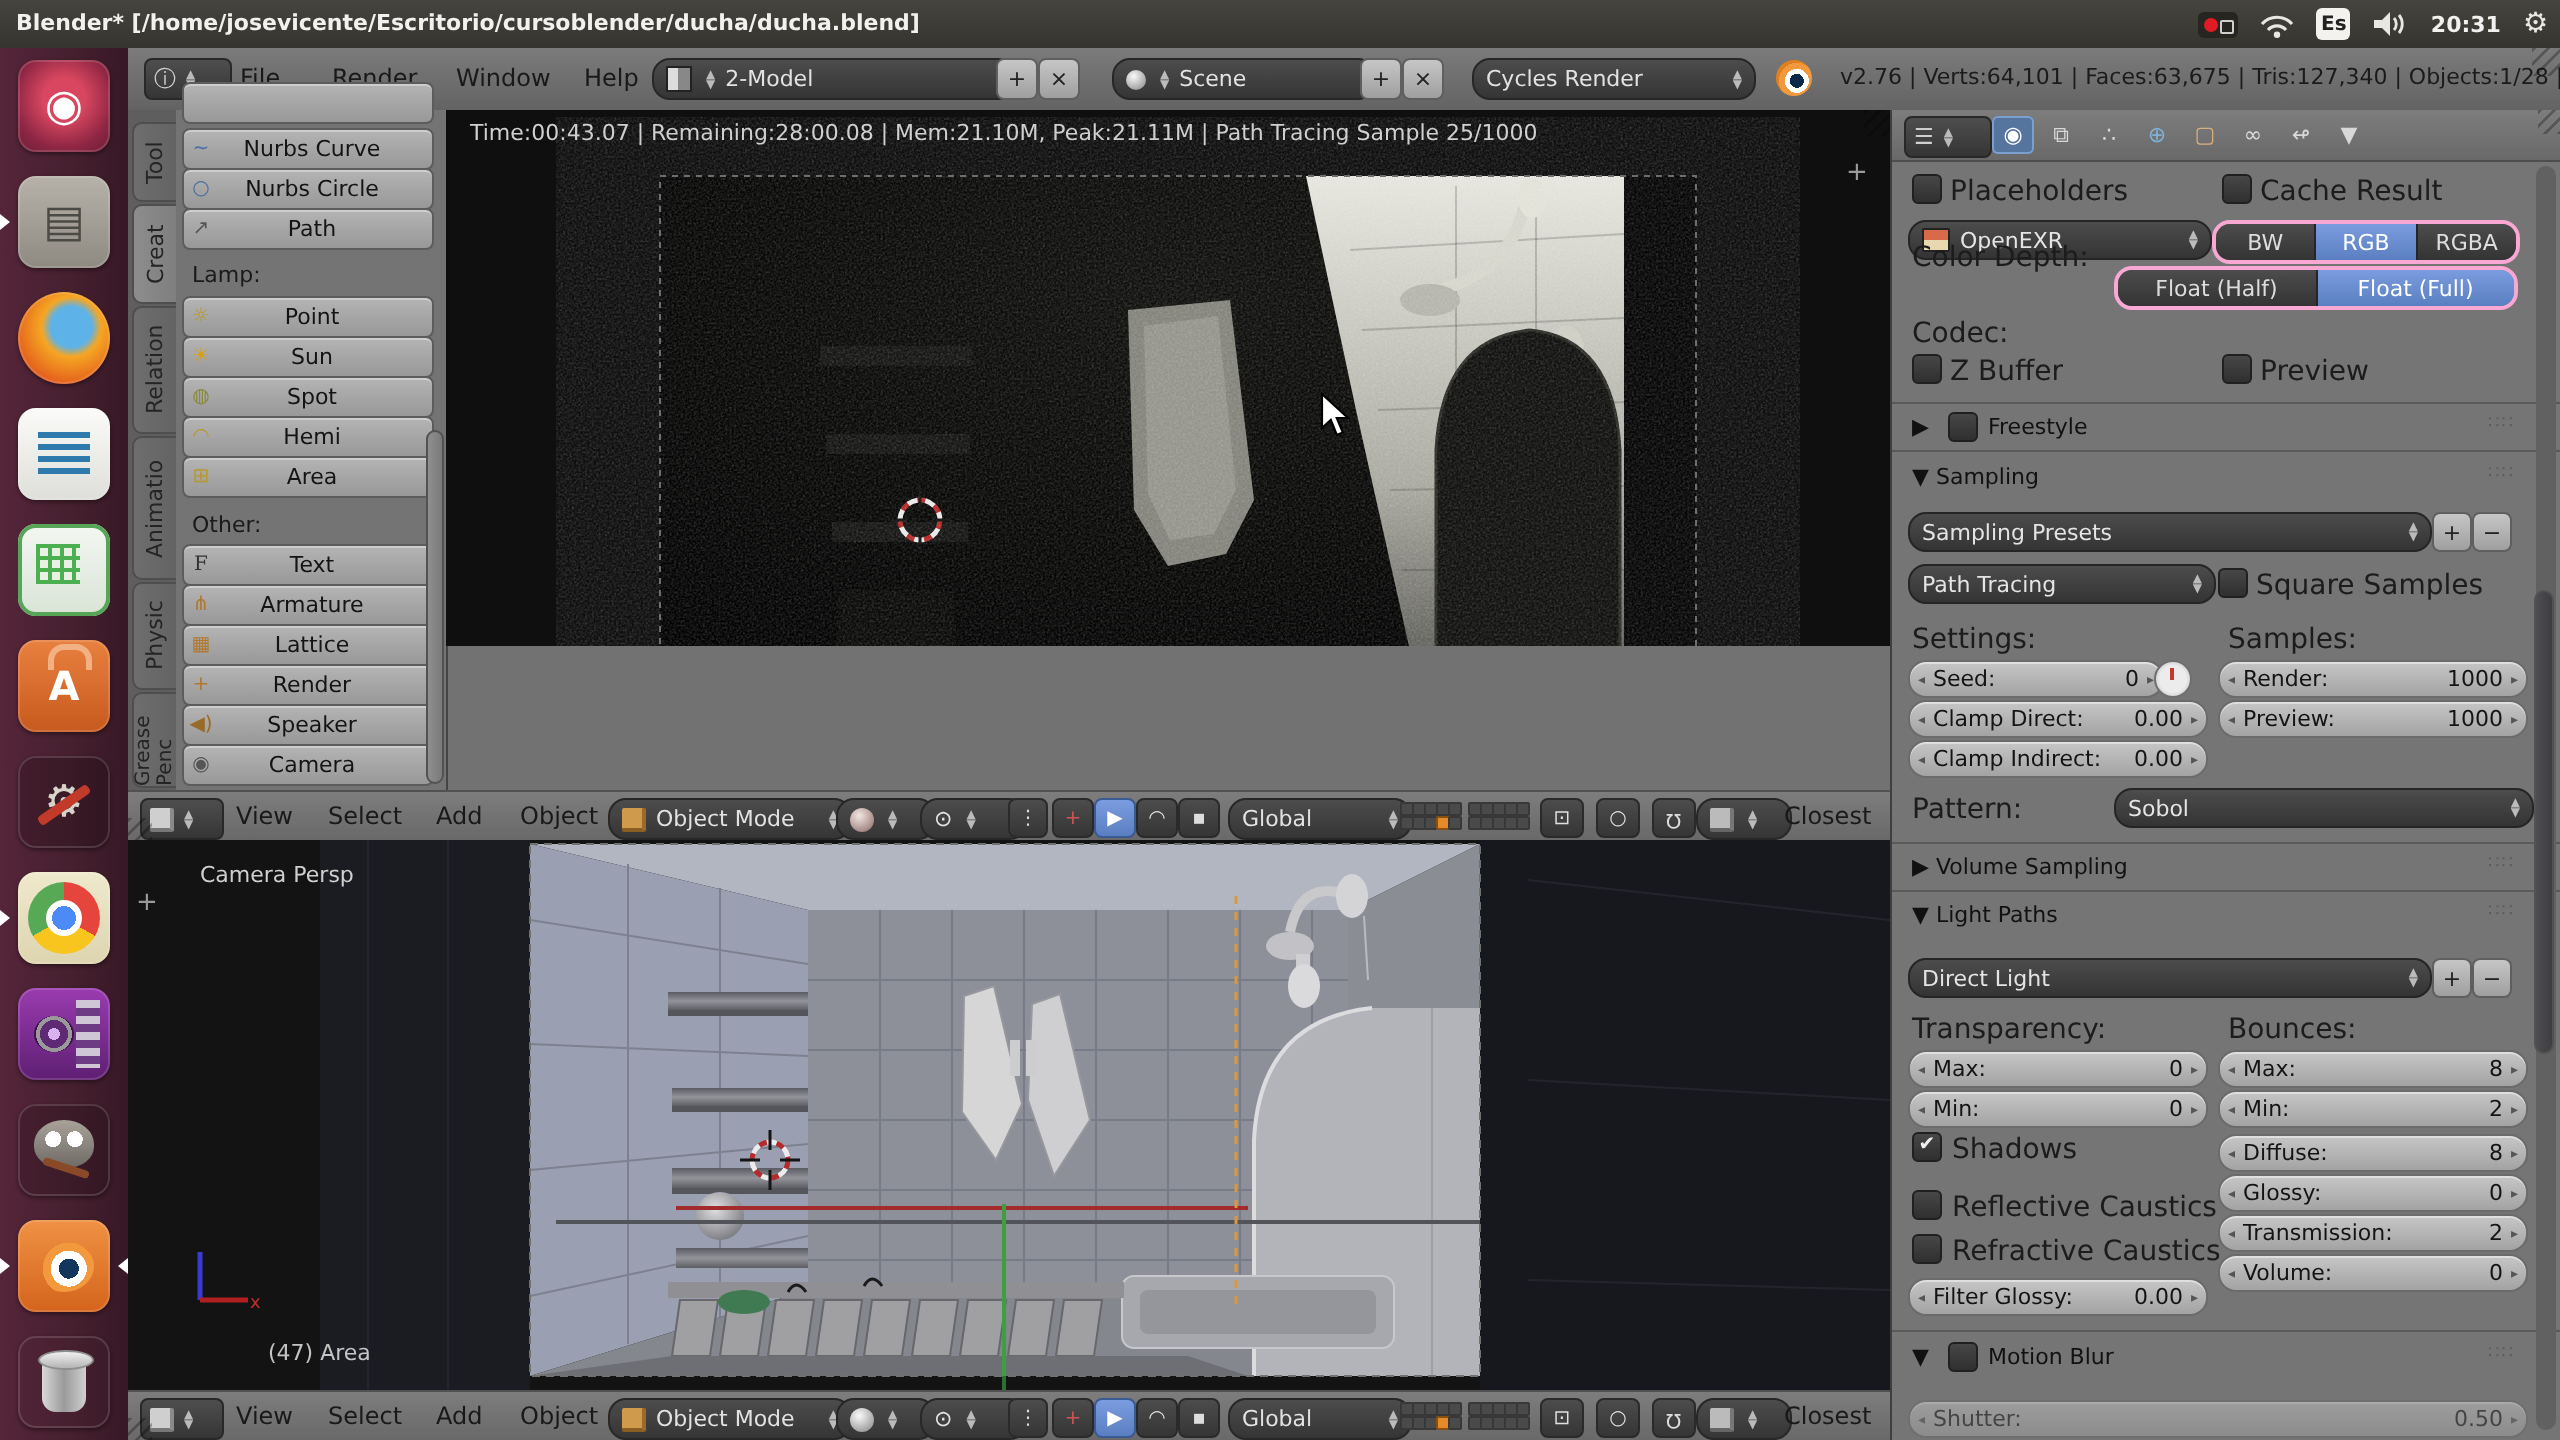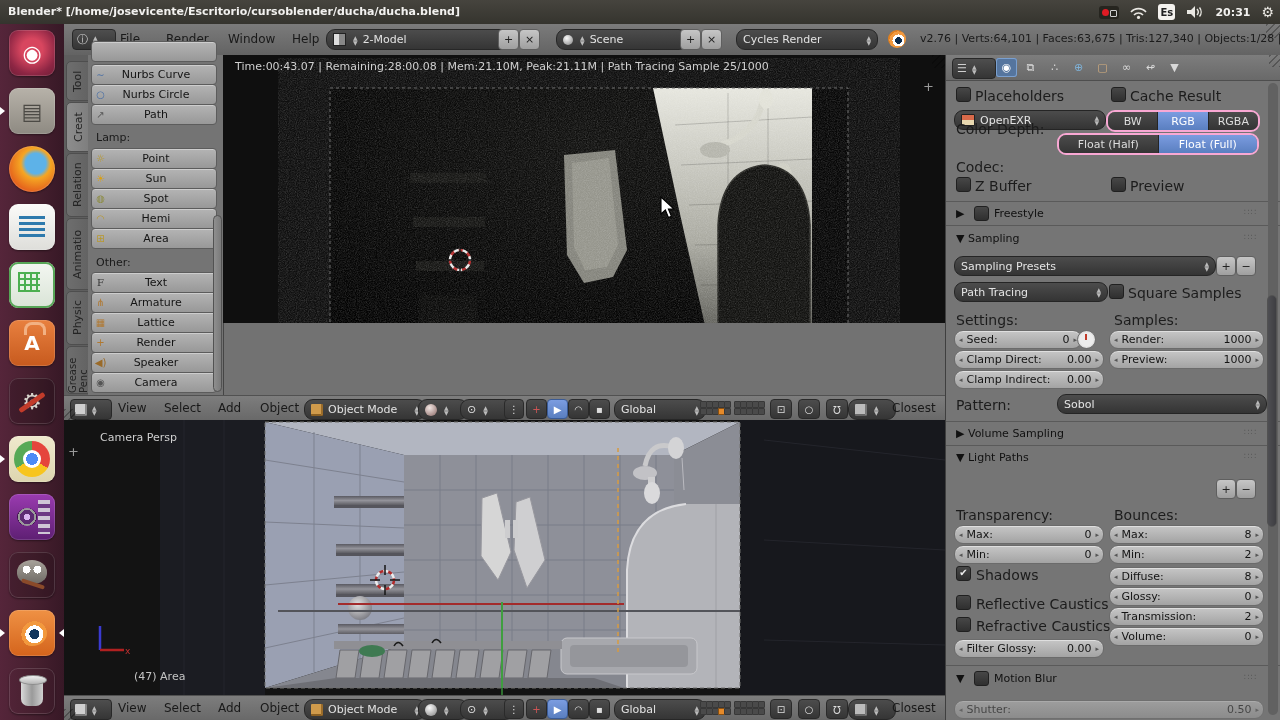--- a/index.html
+++ b/index.html
@@ -774,20 +774,24 @@
         <span class="darr">▲<br>▼</span>
       </div>
 
     <div class="psep" style="top:366px"></div>
     <div class="sect" style="left:10px;top:372px"><span>▶ </span><span>Volume Sampling</span></div>
     <div class="gripdots" style="left:298px;top:372px">∷∷</div>
     <div class="psep" style="top:390px"></div>
 
     <div class="sect" style="left:10px;top:396px"><span>▼ </span><span>Light Paths</span></div>
     <div class="gripdots" style="left:298px;top:396px">∷∷</div>
+    <div class="pdd" style="left:8px;top:424px;width:248px">
+        <span class="grow">Direct Light</span>
+        <span class="darr">▲<br>▼</span>
+      </div>
     <div class="smallbtn" style="left:270px;top:424px">+</div>
     <div class="smallbtn" style="left:290px;top:424px">−</div>
     <div class="lbl" style="left:10px;top:452px">Transparency:</div>
     <div class="lbl" style="left:168px;top:452px">Bounces:</div>
     <div class="pill" style="left:8px;top:470px;width:140px">
         <span class="pa">◂</span>
         <span class="pl">Max:</span>
         <span class="pv">0</span>
         <span class="pa">▸</span>
       </div>

